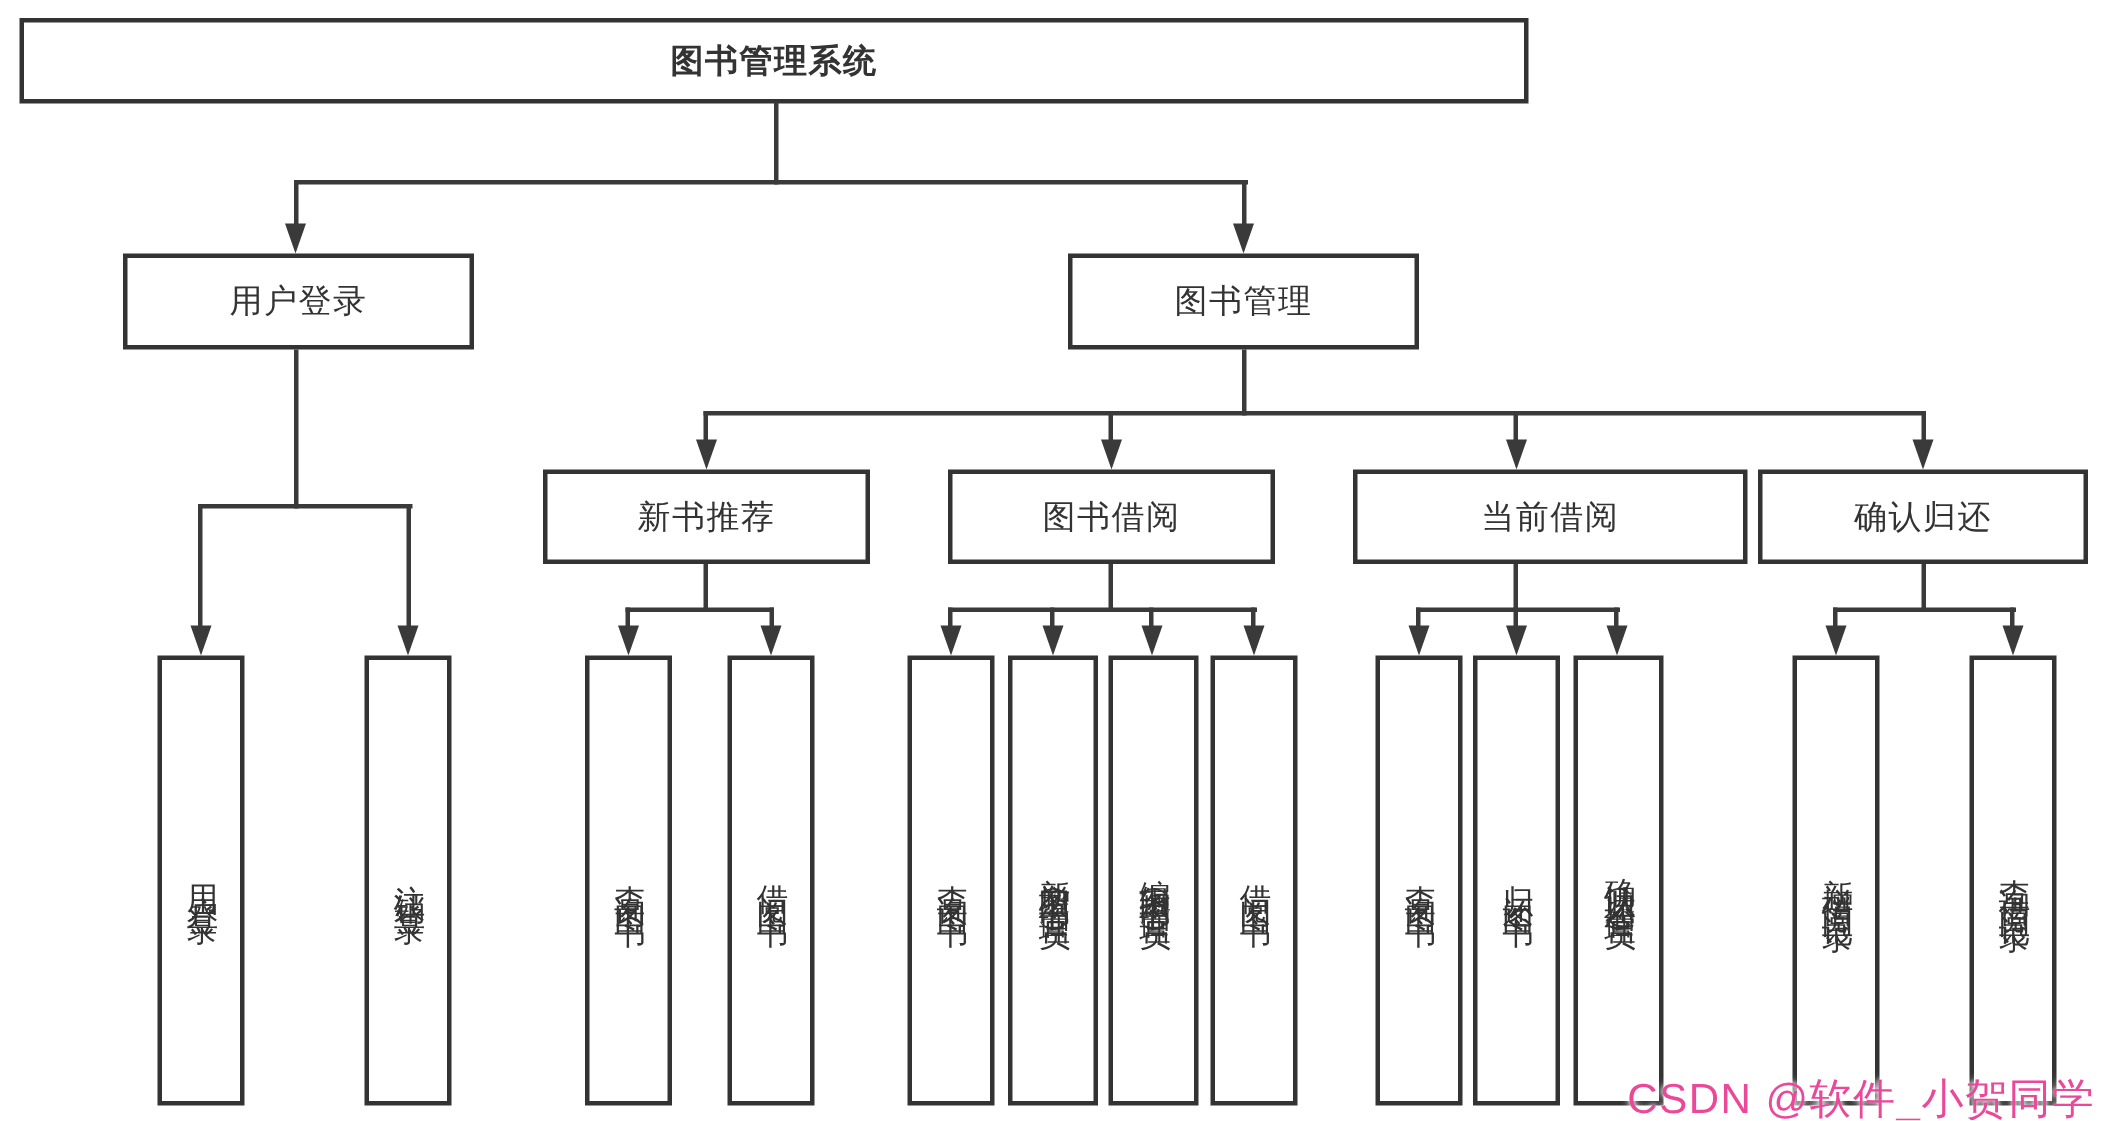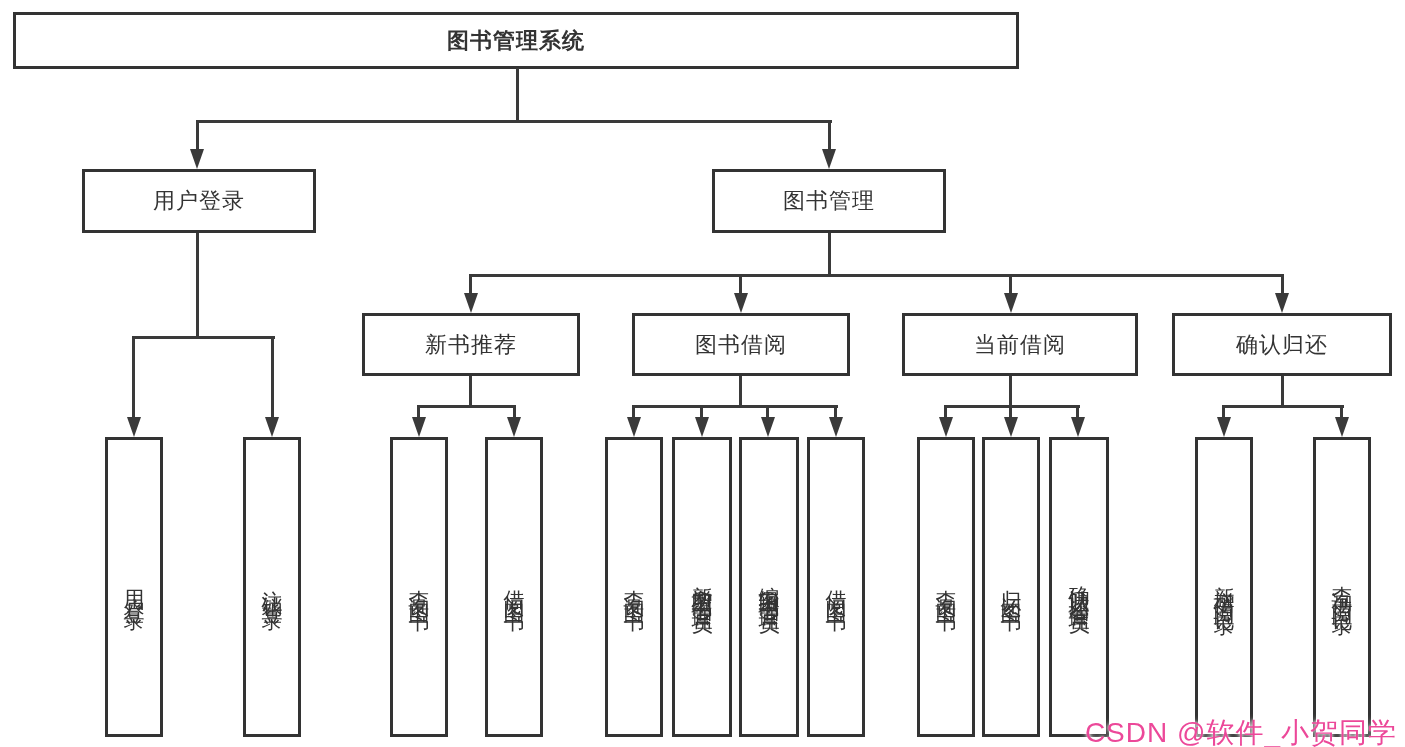--- a/index.html
+++ b/index.html
@@ -60,21 +60,21 @@
 
 <div id="stage">
 
   <div class="node" style="left:13px;top:12px;width:1006px;height:57px;font-weight:bold;">图书管理系统</div>
 
   <div class="node" style="left:82px;top:169px;width:234px;height:64px;">用户登录</div>
   <div class="node" style="left:362px;top:313px;width:218px;height:63px;">新书推荐</div>
 
   <div class="node" style="left:712px;top:169px;width:234px;height:64px;">图书管理</div>
   <div class="node" style="left:632px;top:313px;width:218px;height:63px;">图书借阅</div>
-  <div class="node" style="left:902px;top:313px;width:236px;height:63px;">当前借阅</div>
+  <div class="node" style="left:902px;top:313px;width:263px;height:63px;">当前借阅</div>
   <div class="node" style="left:1172px;top:313px;width:220px;height:63px;">确认归还</div>
 
   <div class="vnode" style="left:105px;top:437px;width:58px;height:300px;">用户登录</div>
   <div class="vnode" style="left:243px;top:437px;width:58px;height:300px;">注销登录</div>
 
   <div class="vnode" style="left:390px;top:437px;width:58px;height:300px;">查询图书</div>
   <div class="vnode" style="left:485px;top:437px;width:58px;height:300px;">借阅图书</div>
 
   <div class="vnode" style="left:605px;top:437px;width:58px;height:300px;">查询图书</div>
   <div class="vnode" style="left:672px;top:437px;width:60px;height:300px;letter-spacing:4px;">新增图书（管理员）</div>

